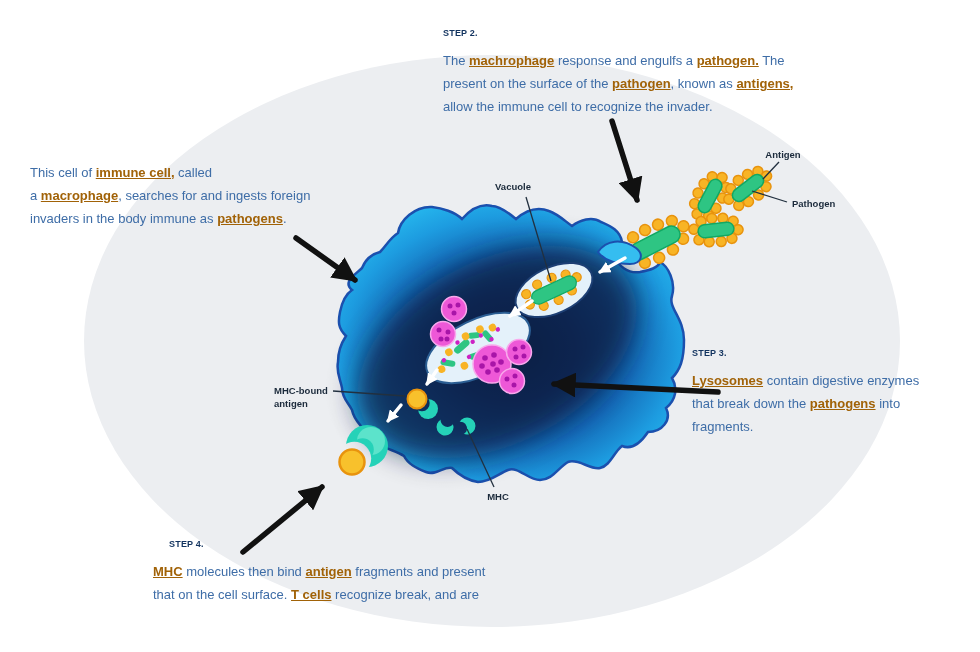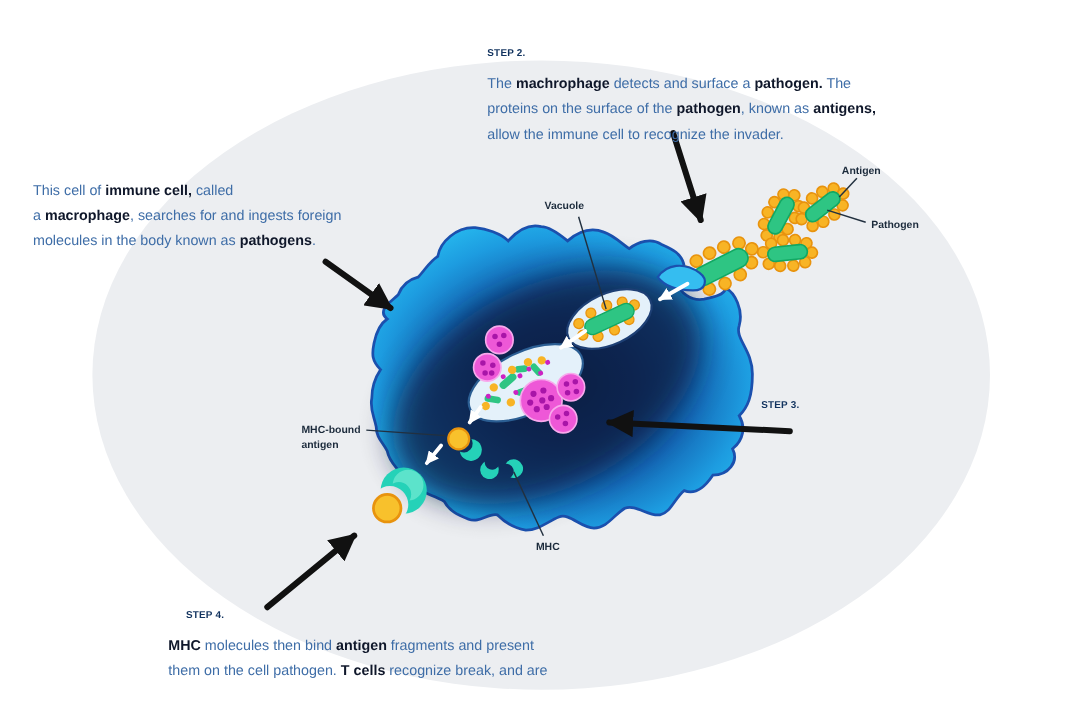--- a/index.html
+++ b/index.html
@@ -1,22 +1,22 @@
 <!DOCTYPE html>
 <html><head>
 <meta charset="utf-8">
 <style>
   html,body{margin:0;padding:0;background:#ffffff;}
   .page{position:relative;width:980px;height:652px;background:#ffffff;
         font-family:"Liberation Sans",sans-serif;overflow:hidden;}
   .page svg{position:absolute;left:0;top:0;}
   .step{position:absolute;}
-  .step h4{margin:15px 0 11px 0;font-size:9px;font-weight:bold;color:#12335f;letter-spacing:.2px;}
+  .step h4{margin:0 0 11px 0;font-size:9px;font-weight:bold;color:#12335f;letter-spacing:.2px;}
   .step p{margin:0;font-size:13px;line-height:23px;color:#3e6da7;}
-  .step p b{color:#0f172a;}
+  .step p b{color:#a16207;text-decoration:underline;}
   .step-1{left:30px;top:161px;width:380px;}
   .step-2{left:443px;top:28px;width:430px;}
   .step-3{left:692px;top:348px;width:240px;}
   .step-4{left:153px;top:539px;width:440px;}
   .step-4 h4{margin-left:16px;}
   .lbl{font-size:9.5px;font-weight:bold;fill:#1b2a3b;font-family:"Liberation Sans",sans-serif;}
 </style>
 </head>
 <body>
 
@@ -239,30 +239,31 @@
 
     <text class="lbl" x="513" y="190" text-anchor="middle">Vacuole</text>
     <text class="lbl" x="783" y="158" text-anchor="middle">Antigen</text>
     <text class="lbl" x="792" y="207">Pathogen</text>
     <text class="lbl" x="274" y="394">MHC-bound</text>
     <text class="lbl" x="274" y="407">antigen</text>
     <text class="lbl" x="498" y="500" text-anchor="middle">MHC</text>
   </svg>
 
   <div class="step step-1">
-    <p><span>This cell of </span><b>immune cell,</b><span> called</span><br><span>a </span><b>macrophage</b><span>, searches for and ingests foreign</span><br><span>molecules in the body known as </span><b>pathogens</b><span>.</span></p>
+    <p><span>This cell of </span><b>immune cell,</b><span> called</span><br><span>a </span><b>macrophage</b><span>, searches for and ingests foreign</span><br><span>invaders in the body immune as </span><b>pathogens</b><span>.</span></p>
   </div>
 
   <div class="step step-2">
     <h4>STEP 2.</h4>
-    <p><span>The </span><b>machrophage</b><span> detects and surface a </span><b>pathogen.</b><span> The</span><br><span>proteins on the surface of the </span><b>pathogen</b><span>, known as </span><b>antigens,</b><span></span><br><span>allow the immune cell to recognize the invader.</span></p>
+    <p><span>The </span><b>machrophage</b><span> response and engulfs a </span><b>pathogen.</b><span> The</span><br><span>present on the surface of the </span><b>pathogen</b><span>, known as </span><b>antigens,</b><span></span><br><span>allow the immune cell to recognize the invader.</span></p>
   </div>
 
   <div class="step step-3">
     <h4>STEP 3.</h4>
+    <p><b>Lysosomes</b><span> contain digestive enzymes</span><br><span>that break down the </span><b>pathogens</b><span> into</span><br><span>fragments.</span></p>
   </div>
 
   <div class="step step-4">
     <h4>STEP 4.</h4>
-    <p><b>MHC</b><span> molecules then bind </span><b>antigen</b><span> fragments and present</span><br><span>them on the cell pathogen. </span><b>T cells</b><span> recognize break, and are</span><br></p>
+    <p><b>MHC</b><span> molecules then bind </span><b>antigen</b><span> fragments and present</span><br><span>that on the cell surface. </span><b>T cells</b><span> recognize break, and are</span><br></p>
   </div>
 
 </div>
 
 </body></html>

